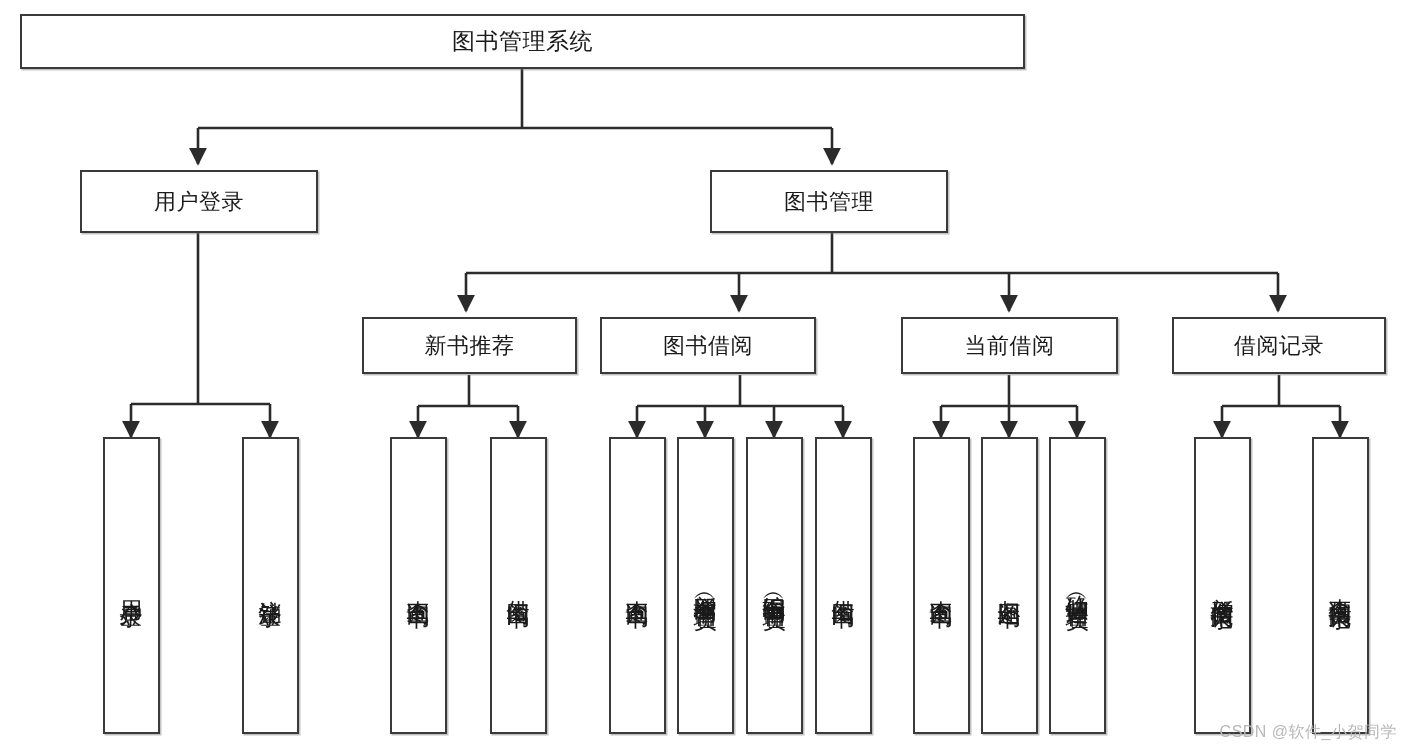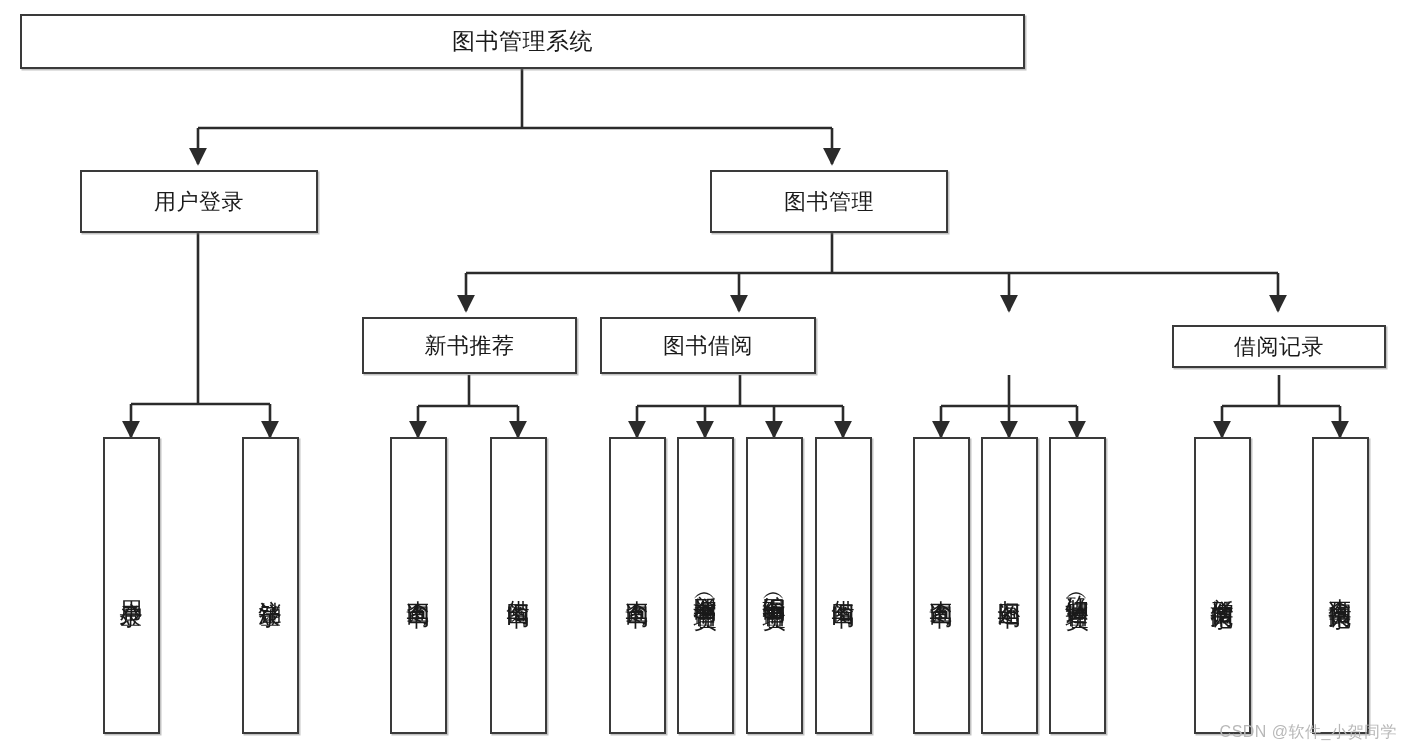--- a/index.html
+++ b/index.html
@@ -140,21 +140,24 @@
   <div class="node h" style="left:362px; top:317px; width:215px; height:57px;">
     <span class="lbl">新书推荐</span>
   </div>
 
   <div class="node h" style="left:710px; top:170px; width:238px; height:63px;">
     <span class="lbl">图书管理</span>
   </div>
   <div class="node h" style="left:600px; top:317px; width:216px; height:57px;">
     <span class="lbl">图书借阅</span>
   </div>
-  <div class="node h" style="left:1172px; top:317px; width:214px; height:43px;margin-top:8px;">
+  <div class="node h" style="left:901px; top:317px; width:217px; height:57px;">
+    <span class="lbl">当前借阅</span>
+  </div>
+  <div class="node h" style="left:1172px; top:317px; width:214px; height:57px;">
     <span class="lbl">借阅记录</span>
   </div>
 
   <div class="node v" style="left:103px; top:437px; width:57px; height:297px;">
     <span class="lbl">用户登录</span>
   </div>
   <div class="node v" style="left:242px; top:437px; width:57px; height:297px;">
     <span class="lbl">注销登录</span>
   </div>
 

